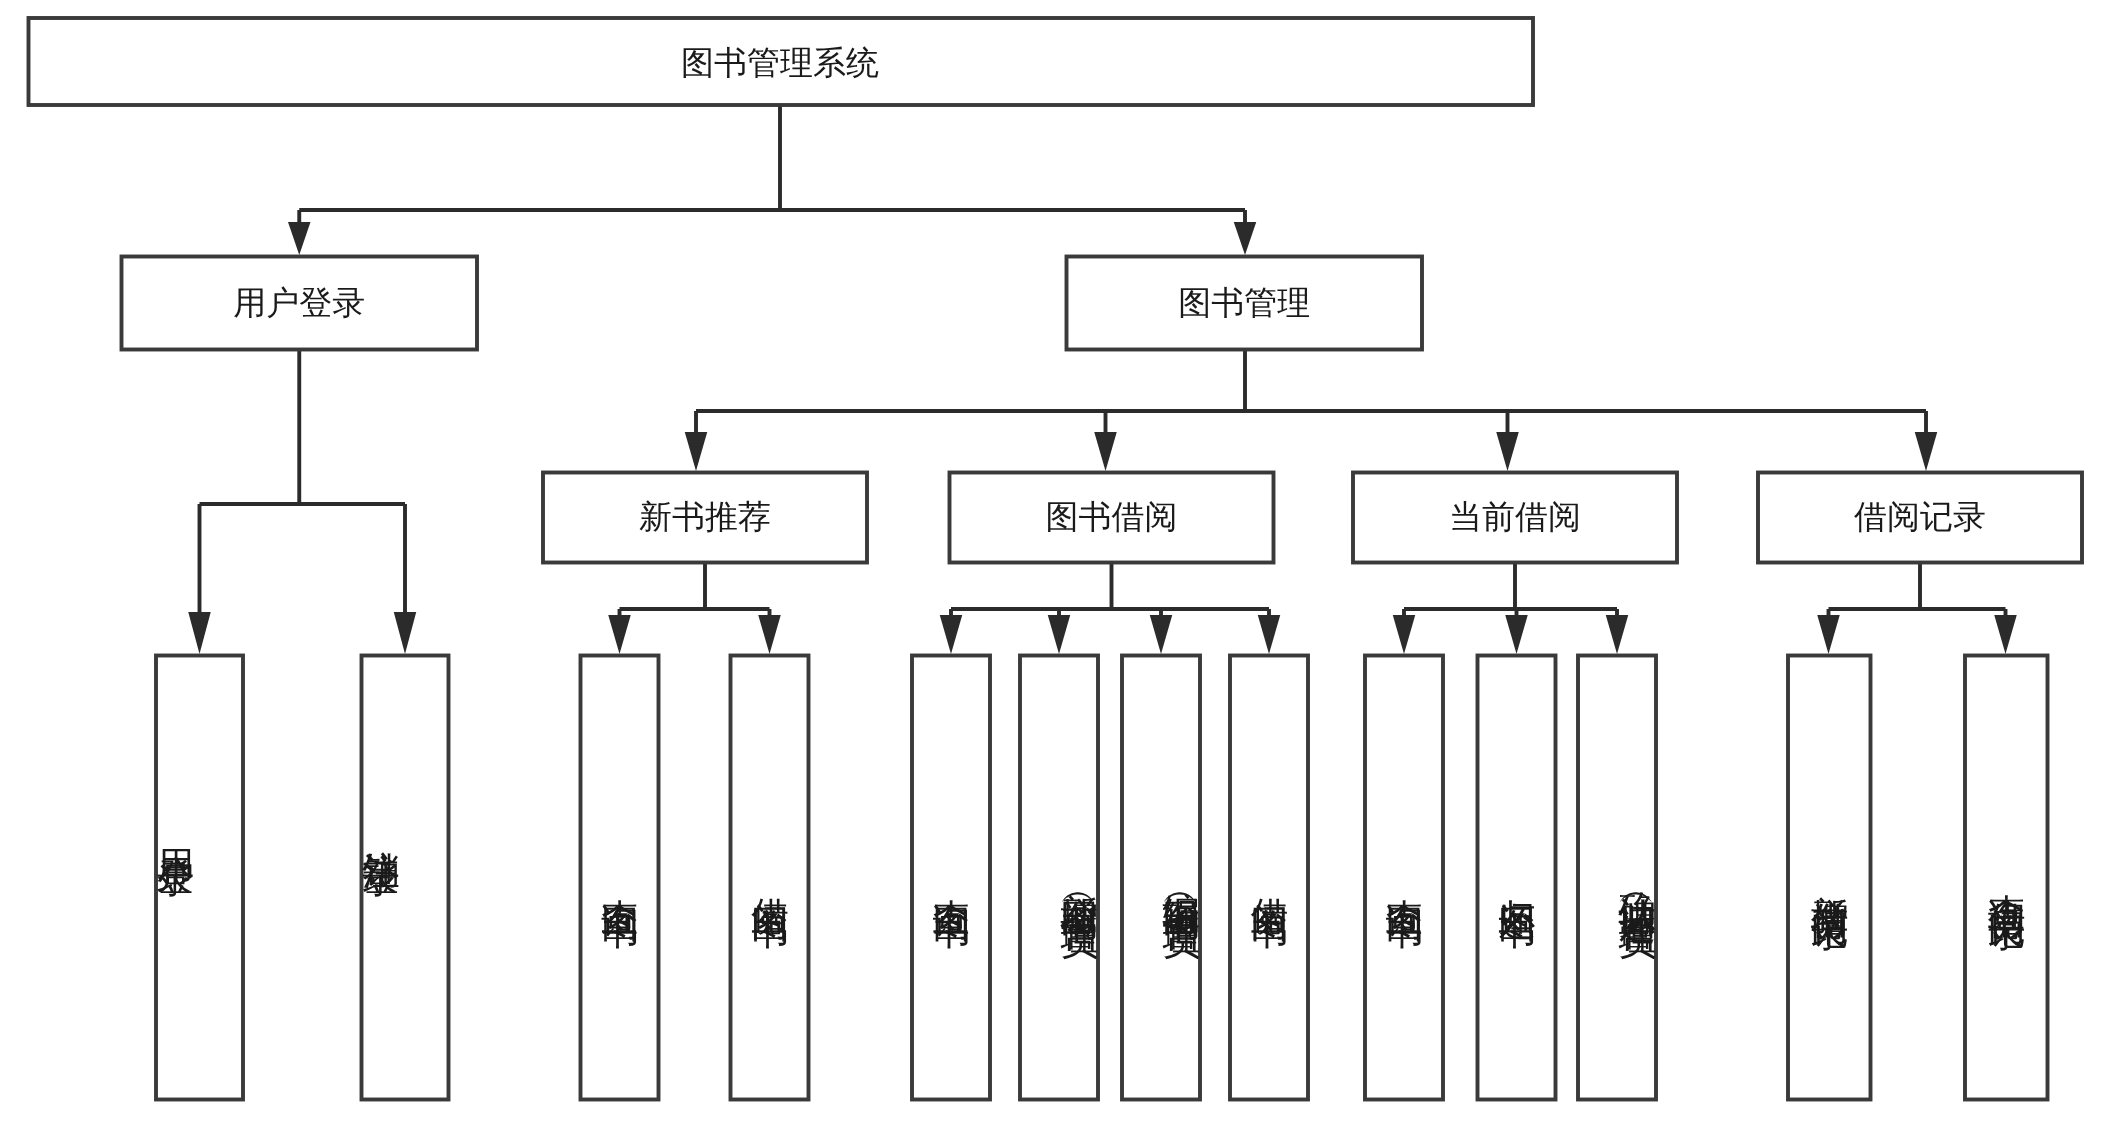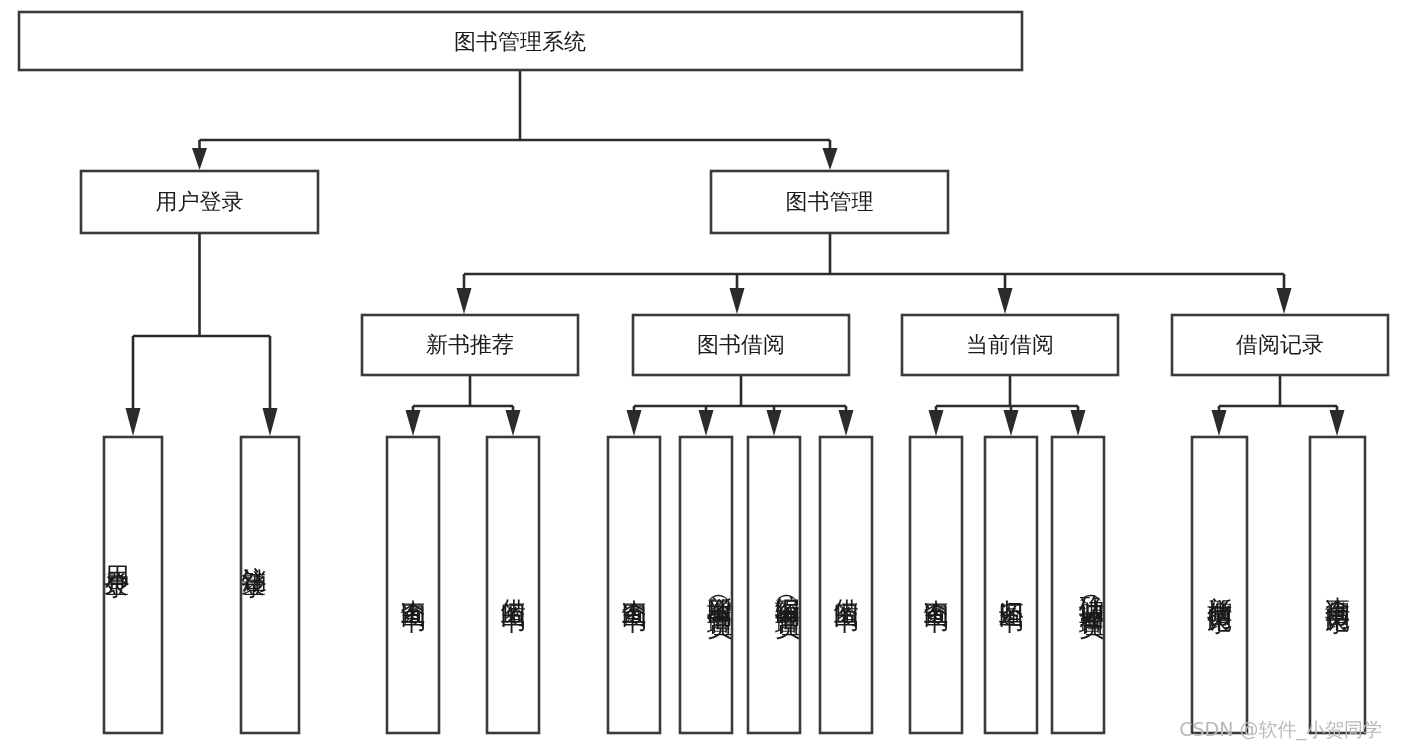--- a/index.html
+++ b/index.html
@@ -188,14 +188,13 @@
     <div class="node-label-v" style="left:680px; top:437px; width:52px; height:296px; align-items:flex-start; padding-top:6px; box-sizing:border-box;">新增图书（管理员）</div>
     <div class="node-label-v" style="left:748px; top:437px; width:52px; height:296px; align-items:flex-start; padding-top:6px; box-sizing:border-box;">编辑图书（管理员）</div>
     <div class="node-label-v" style="left:820px; top:437px; width:52px; height:296px;">借阅图书</div>
     <div class="node-label-v" style="left:910px; top:437px; width:52px; height:296px;">查询图书</div>
     <div class="node-label-v" style="left:985px; top:437px; width:52px; height:296px;">归还图书</div>
     <div class="node-label-v" style="left:1052px; top:437px; width:52px; height:296px; align-items:flex-start; padding-top:6px; box-sizing:border-box;">确认归还（管理员）</div>
     <div class="node-label-v" style="left:1192px; top:437px; width:55px; height:296px;">新增借阅记录</div>
     <div class="node-label-v" style="left:1310px; top:437px; width:55px; height:296px;">查询借阅记录</div>
   </div>
 
-  <div class="watermark">CSDN @软件_小贺同学</div>
 </div>
 
 </body></html>

